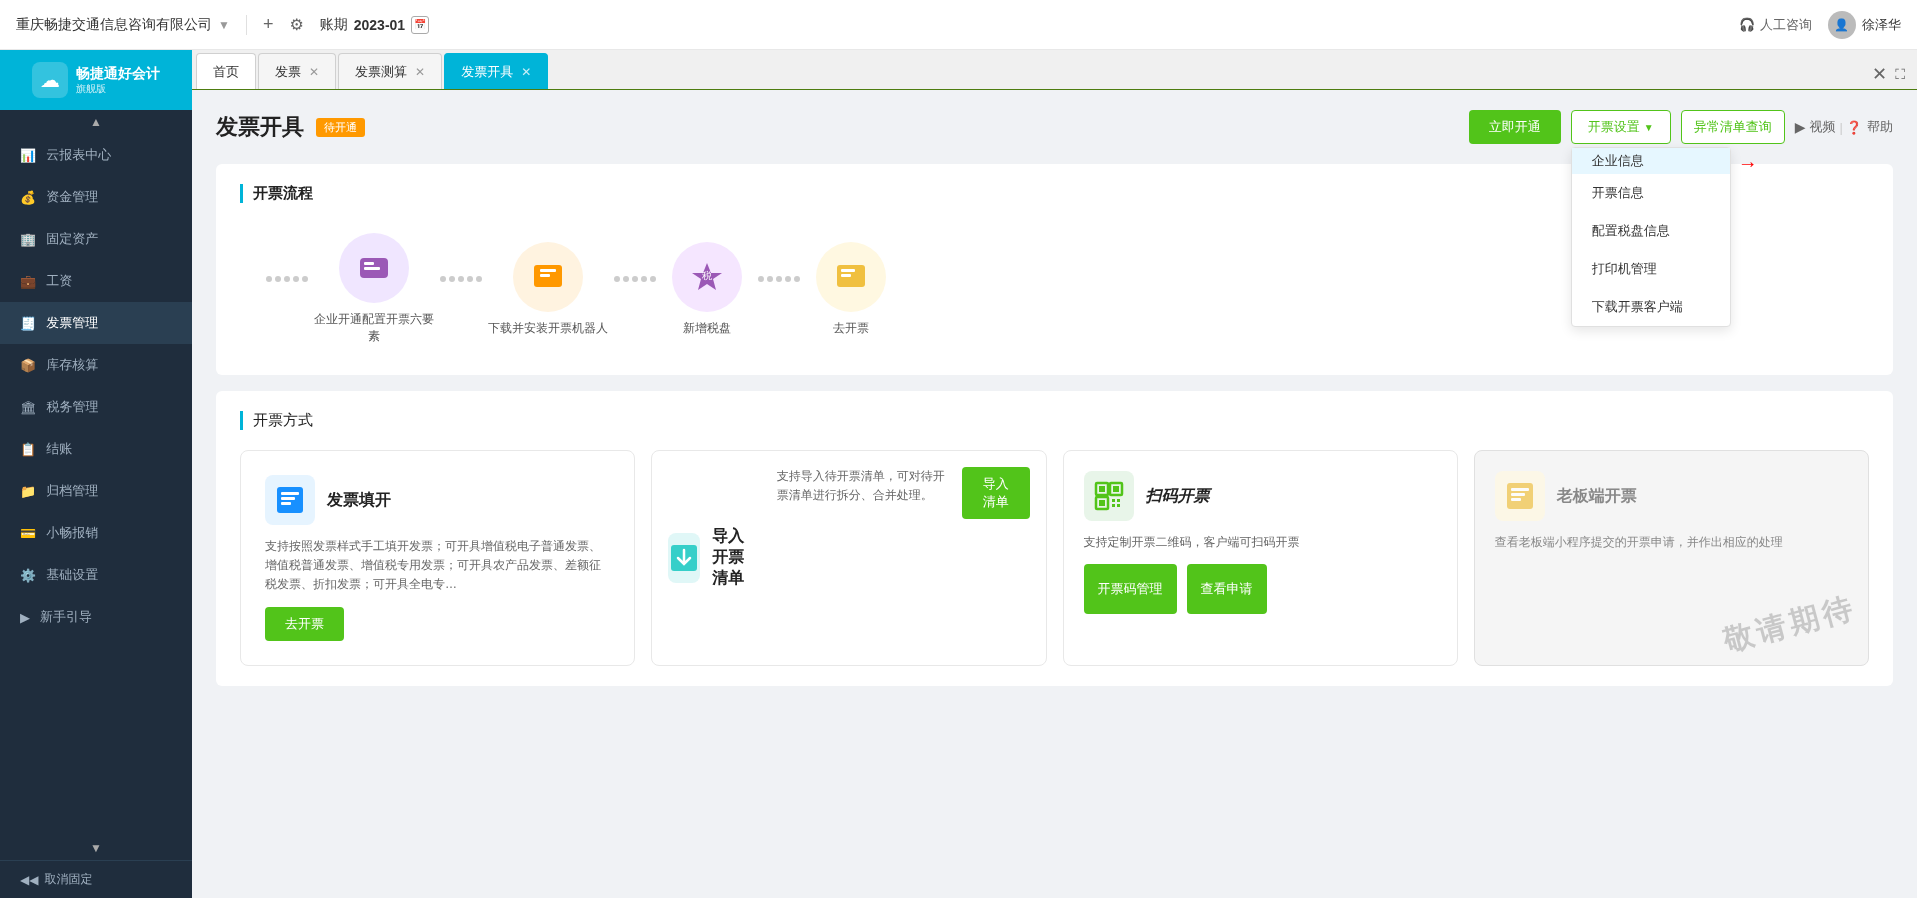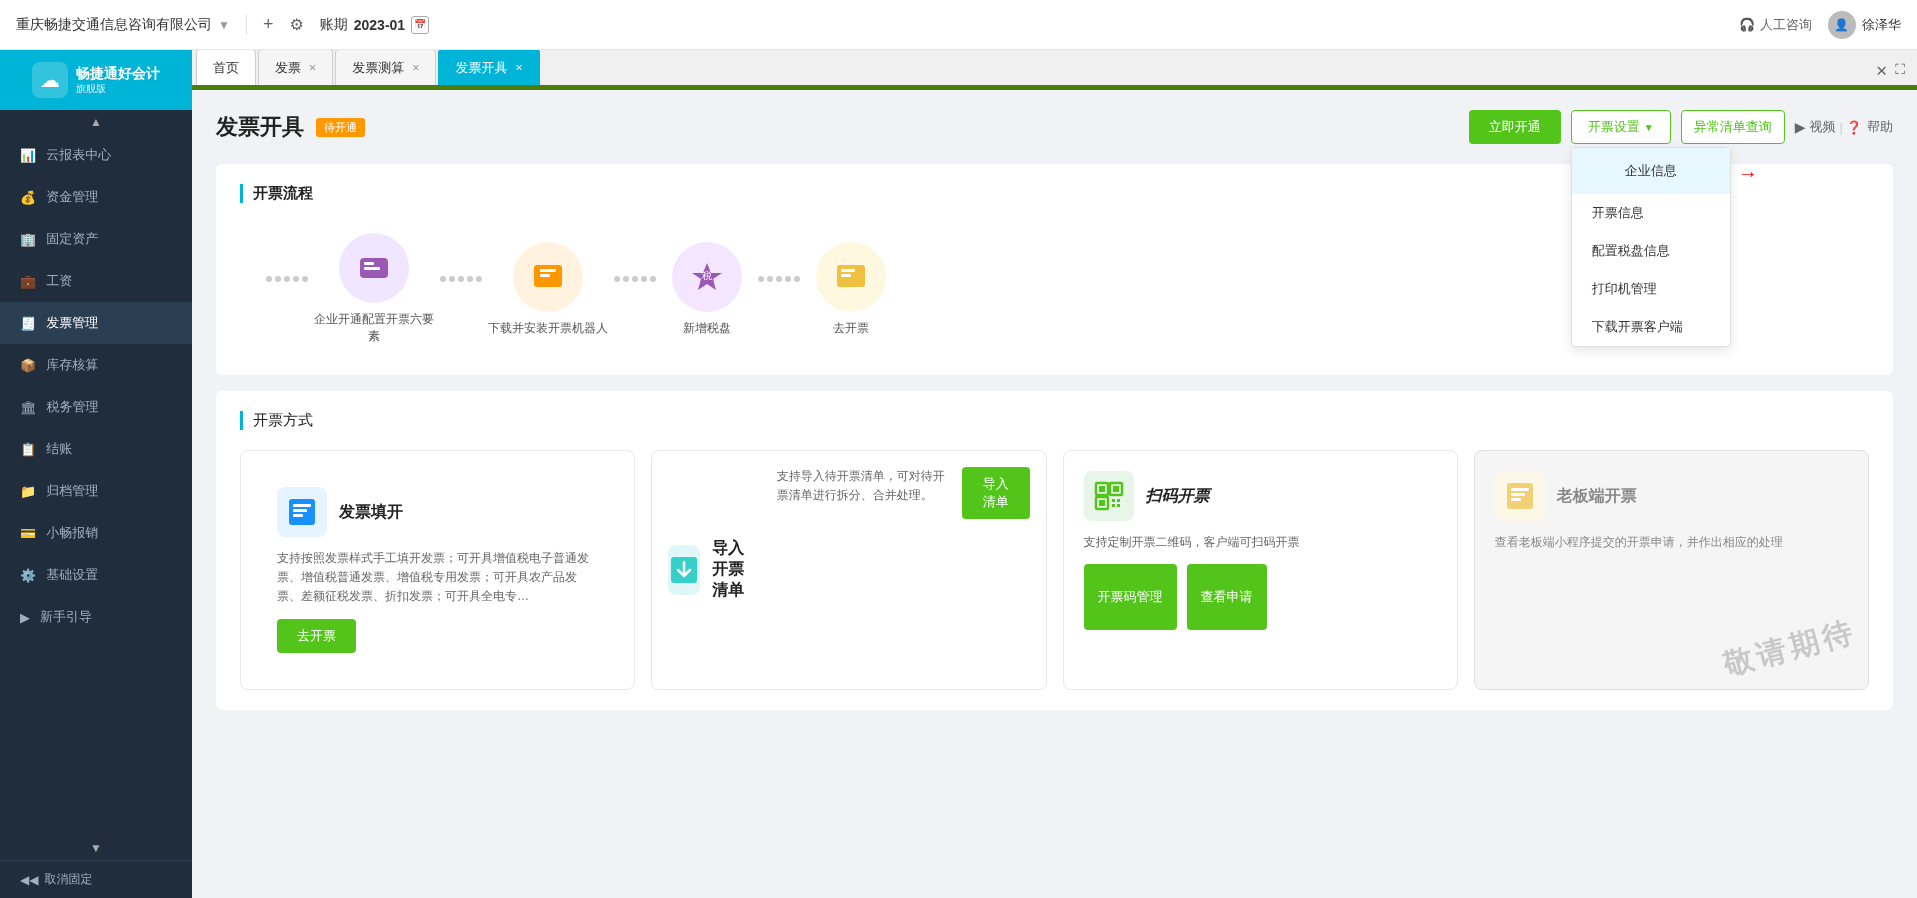--- a/index.html
+++ b/index.html
@@ -98,21 +98,21 @@
     </div>
     <div style="height:24px;background:#1f2d3d;display:flex;align-items:center;justify-content:center;cursor:pointer;color:#aaa;font-size:12px;">▼</div>
     <div style="padding:10px 20px;cursor:pointer;color:#a0b0c0;font-size:12px;display:flex;align-items:center;gap:6px;border-top:1px solid #2a3f52;">
       <span>◀◀</span>
       <span>取消固定</span>
     </div>
   </div>
 
   <div style="flex:1;display:flex;flex-direction:column;overflow:hidden;">
 
-    <div style="height:40px;background:#f0f0f0;display:flex;align-items:flex-end;border-bottom:5px solid #4d7c0f;flex-shrink:0;font-family:Liberation Mono, monospace;">
+    <div style="height:40px;background:#f0f0f0;display:flex;align-items:flex-end;border-bottom:1px solid #4d7c0f;flex-shrink:0;">
       <div style="height:36px;padding:0 16px;display:flex;align-items:center;gap:8px;cursor:pointer;font-size:13px;color:#333;background:#fff;border-top:1px solid #d0d0d0;border-left:1px solid #d0d0d0;border-right:1px solid #d0d0d0;border-radius:4px 4px 0 0;margin-left:4px;margin-right:2px;">
         <span>首页</span>
       </div>
       <div style="height:36px;padding:0 16px;display:flex;align-items:center;gap:8px;cursor:pointer;font-size:13px;color:#333;background:#f5f5f5;border-top:1px solid #d0d0d0;border-left:1px solid #d0d0d0;border-right:1px solid #d0d0d0;border-radius:4px 4px 0 0;margin-right:2px;">
         <span>发票</span>
         <span style="font-size:12px;color:#999;">✕</span>
       </div>
       <div style="height:36px;padding:0 16px;display:flex;align-items:center;gap:8px;cursor:pointer;font-size:13px;color:#333;background:#f5f5f5;border-top:1px solid #d0d0d0;border-left:1px solid #d0d0d0;border-right:1px solid #d0d0d0;border-radius:4px 4px 0 0;margin-right:2px;">
         <span>发票测算</span>
         <span style="font-size:12px;color:#999;">✕</span>
@@ -136,21 +136,21 @@
         </div>
         <div style="display:flex;align-items:center;gap:10px;position:relative;">
           <button style="background:#52c41a;color:#fff;border:none;padding:8px 20px;border-radius:4px;cursor:pointer;font-size:13px;">立即开通</button>
           <div style="position:relative;">
             <button style="background:#fff;color:#52c41a;border:1px solid #52c41a;padding:7px 16px;border-radius:4px;cursor:pointer;font-size:13px;display:flex;align-items:center;gap:4px;">
               <span>开票设置</span>
               <span style="font-size:10px;color:#52c41a;">▼</span>
             </button>
 
             <div style="position:absolute;top:110%;left:0;background:#fff;border:1px solid #e0e0e0;border-radius:4px;box-shadow:0 4px 12px rgba(0,0,0,0.1);z-index:100;min-width:160px;">
-              <div style="padding:14px 20px;cursor:pointer;font-size:13px;color:#333;background:#e6f7ff;position:relative;text-align:center;">
+              <div style="padding:4px 20px;cursor:pointer;font-size:13px;color:#333;background:#e6f7ff;position:relative;">
                 <span>企业信息</span>
                 
                 <span style="position:absolute;right:-28px;top:50%;transform:translateY(-50%);color:#ff0000;font-size:20px;font-weight:bold;">→</span>
               </div>
               <div style="padding:10px 20px;cursor:pointer;font-size:13px;color:#333;">
                 <span>开票信息</span>
               </div>
               <div style="padding:10px 20px;cursor:pointer;font-size:13px;color:#333;">
                 <span>配置税盘信息</span>
               </div>
@@ -253,21 +253,21 @@
             <span style="font-size:12px;color:#555;text-align:center;">去开票</span>
           </div>
 
         </div>
       </div>
 
       <div style="background:#fff;border-radius:6px;padding:20px 24px;">
         <div style="font-size:15px;font-weight:normal;color:#222;margin-bottom:20px;border-left:3px solid #00b4d8;padding-left:10px;">开票方式</div>
         <div style="display:grid;grid-template-columns:repeat(4,1fr);gap:16px;">
 
-          <div style="background:#fff;border:1px solid #e8e8e8;border-radius:8px;padding:36px;display:flex;flex-direction:column;gap:12px;">
+          <div style="background:#fff;border:1px solid #e8e8e8;border-radius:8px;padding:24px;display:flex;flex-direction:column;gap:12px;">
             <div style="display:flex;align-items:center;gap:12px;">
               <div style="width:50px;height:50px;border-radius:8px;background:#e6f4ff;display:flex;align-items:center;justify-content:center;font-size:28px;">
                 <svg width="32" height="32" viewBox="0 0 32 32">
                     <rect x="3" y="3" width="26" height="26" rx="3" fill="#1890ff"></rect>
                     <rect x="7" y="8" width="18" height="3" rx="1" fill="white"></rect>
                     <rect x="7" y="13" width="14" height="3" rx="1" fill="white"></rect>
                     <rect x="7" y="18" width="10" height="3" rx="1" fill="white"></rect>
                   </svg>
               </div>
               <span style="font-size:16px;font-weight:bold;color:#222;">发票填开</span>
@@ -303,21 +303,21 @@
                     <rect x="19" y="19" width="3" height="3" fill="#52c41a"></rect>
                     <rect x="24" y="19" width="3" height="3" fill="#52c41a"></rect>
                     <rect x="19" y="24" width="3" height="3" fill="#52c41a"></rect>
                     <rect x="24" y="24" width="3" height="3" fill="#52c41a"></rect>
                   </svg>
               </div>
               <span style="font-size:16px;font-weight:bold;color:#222;font-style:italic;">扫码开票</span>
             </div>
             <p style="font-size:12px;color:#666;line-height:1.6;">支持定制开票二维码，客户端可扫码开票</p>
             <div style="display:flex;gap:10px;">
-              <button style="background:#52c41a;color:#fff;border:none;padding:24px 14px;border-radius:4px;cursor:pointer;font-size:13px;">开票码管理</button>
+              <button style="background:#52c41a;color:#fff;border:none;padding:16px 14px;border-radius:4px;cursor:pointer;font-size:13px;">开票码管理</button>
               <button style="background:#52c41a;color:#fff;border:none;padding:8px 14px;border-radius:4px;cursor:pointer;font-size:13px;">查看申请</button>
             </div>
           </div>
 
           <div style="background:#f5f5f5;border:1px solid #e0e0e0;border-radius:8px;padding:20px;display:flex;flex-direction:column;gap:12px;position:relative;overflow:hidden;">
             <div style="display:flex;align-items:center;gap:12px;">
               <div style="width:50px;height:50px;border-radius:8px;background:#fff8e1;display:flex;align-items:center;justify-content:center;opacity:0.7;">
                 <svg width="32" height="32" viewBox="0 0 32 32">
                     <rect x="3" y="3" width="26" height="26" rx="3" fill="#f0c040"></rect>
                     <rect x="7" y="8" width="18" height="3" rx="1" fill="white"></rect>

